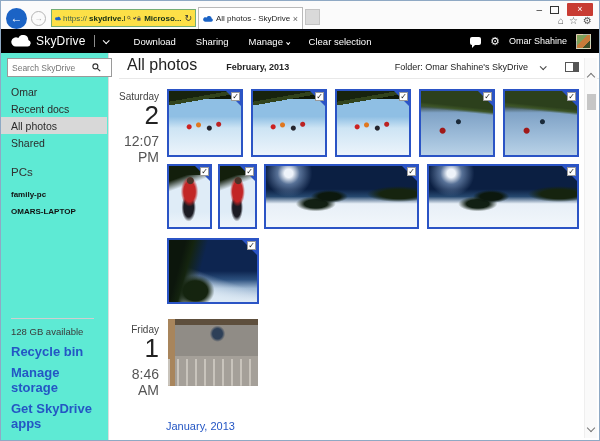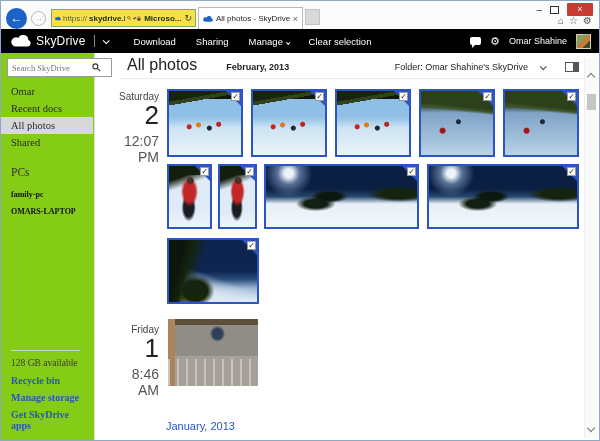--- a/index.html
+++ b/index.html
@@ -37,32 +37,32 @@
   .appnav { margin-left:26px; display:flex; gap:20px; font-size:9.5px; }
   .appnav span { white-space:nowrap; }
   .appbar-right { margin-left:auto; margin-right:8px; display:flex; align-items:center; gap:9px; }
   .bubble { width:11px; height:8px; background:#fff; border-radius:2px; position:relative; }
   .bubble::after { content:""; position:absolute; left:2px; bottom:-3px; border-left:3px solid #fff; border-bottom:3px solid transparent; }
   .gear-glyph { font-size:11px; line-height:11px; }
   .user-name { font-size:9px; }
   .avatar { width:15px; height:15px; background:linear-gradient(135deg,#7da05a 0 40%,#c77b3a 40% 70%,#3c4e2a 70%); border:1px solid rgba(255,255,255,.6); }
 
   
-  .sidebar { position:absolute; top:52px; left:0; bottom:0; width:94px; background:#84cc16; border-right:1px solid #dedede;font-family:Liberation Serif, serif; }
+  .sidebar { position:absolute; top:52px; left:0; bottom:0; width:108px; background:#5eead4; border-right:1px solid #dedede; }
   .searchbox { position:absolute; left:6px; top:5px; width:105px; height:19px; background:#fff; border:1px solid #9a9a9a; display:flex; align-items:center; padding:0 4px; }
   .searchbox input { border:none; outline:none; width:80px; font-size:8.5px; color:#444; background:transparent; font-family:inherit; }
   .snav { position:absolute; top:30px; left:0; right:1px; font-size:10.5px; color:#2b2b2b; }
   .snav .item { padding:3px 0 3px 10px; height:17px; line-height:12px; }
   .snav .item.selected { background:#d8d8d8; }
   .pcs-header { margin-top:15px; padding-left:10px; font-size:11.5px; color:#333; height:20px; }
   .pc-item { padding:3px 0 3px 10px; height:17px; font-size:8px; font-weight:bold; color:#111; line-height:11px; }
   .side-bottom { position:absolute; left:10px; right:14px; bottom:3px;margin-top:28px; }
   .side-div { height:1px; background:#cfcfcf; margin-bottom:7px; }
   .storage { font-size:9.5px; color:#3a3a3a; margin-bottom:7px; }
-  .side-link { font-size:10px; color:#2456c4; margin-bottom:6px; font-weight:bold; }
+  .side-link { font-size:13px; color:#2456c4; margin-bottom:6px; font-weight:bold; }
 
   
   .main { position:absolute; top:52px; left:118px; right:0; bottom:0; background:#fff; }
   .main-header { position:absolute; top:0; left:0; right:0; height:26px; border-bottom:1px solid #e8e8e8; display:flex; align-items:baseline; padding:3px 20px 0 8px; }
   .page-title { font-size:16px; font-weight:300; color:#222; }
   .month-label { font-size:9px; font-weight:bold; color:#222; margin-left:29px; }
   .header-right { margin-left:auto; display:flex; align-items:center; gap:12px; font-size:9px; color:#222; }
   .details-icon { width:14px; height:10px; border:1px solid #555; background:linear-gradient(90deg,#fff 0 58%,#555 58%); margin-left:8px; }
 
   

